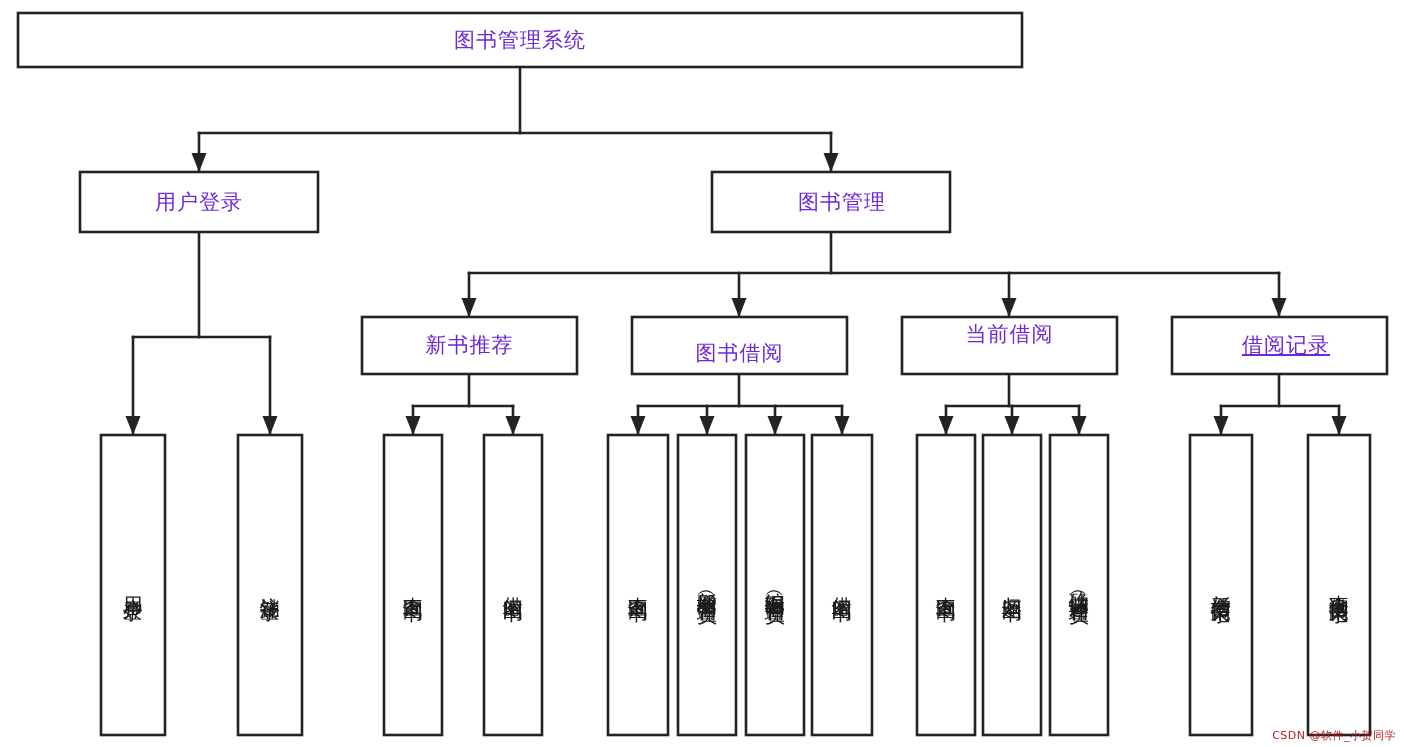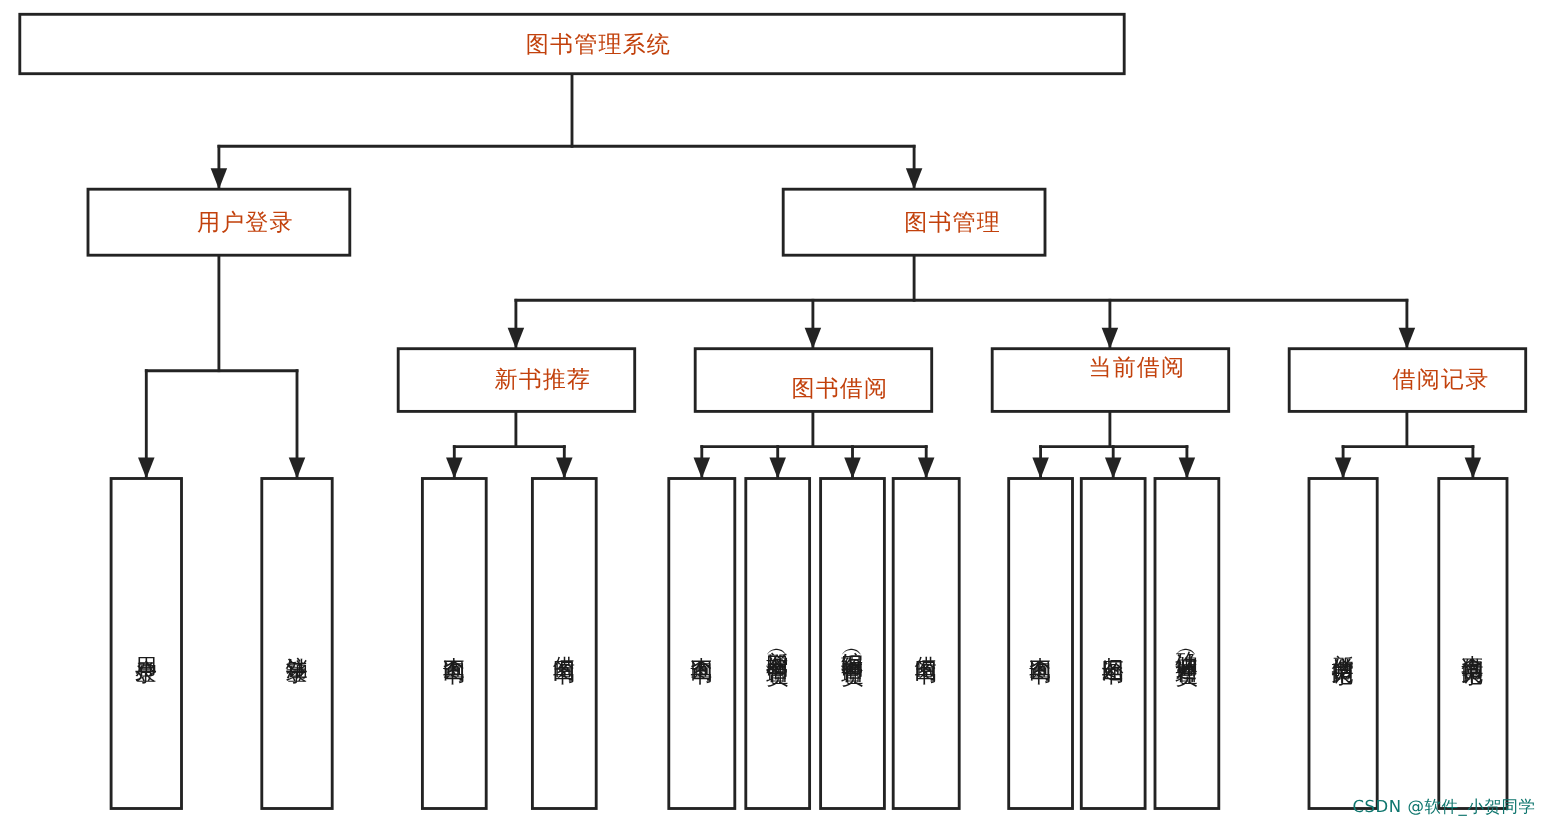--- a/index.html
+++ b/index.html
@@ -39,47 +39,46 @@
   }
   .edge-head {
     fill: #232323;
     stroke: none;
   }
   .node-label-h {
     position: absolute;
     display: flex;
     align-items: center;
     justify-content: center;
-    color: #c2410c;
+    color: #6d28d9;
     font-size: 21px;
     letter-spacing: 1px;
     line-height: 1.15;
     white-space: nowrap;
     pointer-events: none;
-    padding-left: 24px;
   }
   .node-label-v {
     position: absolute;
     display: flex;
     align-items: center;
     justify-content: center;
     color: #1b1b1b;
     font-size: 20px;
     line-height: 1.12;
     writing-mode: vertical-rl;
     text-orientation: upright;
     letter-spacing: 2px;
     pointer-events: none;
   }
   .watermark {
     position: absolute;
     right: 9px;
     bottom: 4px;
-    font-size: 15px;
-    color: #0f766e;
+    font-size: 11px;
+    color: #b91c1c;
     letter-spacing: 0.5px;
     white-space: nowrap;
     pointer-events: none;
   }
 </style>
 </head>
 <body>
 
 <div id="diagram-root">
 
@@ -162,21 +161,21 @@
       </g>
   </svg>
 
   <div id="labels-layer">
       <div class="node-label-h" style="left: 18px; top: 13px; width: 1004px; height: 54px;">图书管理系统</div>
       <div class="node-label-h" style="left: 80px; top: 172px; width: 238px; height: 60px;">用户登录</div>
       <div class="node-label-h" style="left: 712px; top: 172px; width: 260px; height: 60px;">图书管理</div>
       <div class="node-label-h" style="left: 362px; top: 317px; width: 215px; height: 57px;">新书推荐</div>
       <div class="node-label-h" style="left: 632px; top: 331px; width: 215px; height: 45px;">图书借阅</div>
       <div class="node-label-h" style="left: 902px; top: 306px; width: 215px; height: 57px;">当前借阅</div>
-      <div class="node-label-h" style="left: 1172px; top: 317px; width: 228px; height: 57px;">借阅记录</div>
+      <div class="node-label-h" style="left: 1172px; top: 317px; width: 228px; height: 57px; text-decoration: underline;">借阅记录</div>
       <div class="node-label-v" style="left: 101px; top: 435px; width: 64px; height: 300px;">用户登录</div>
       <div class="node-label-v" style="left: 238px; top: 435px; width: 64px; height: 300px;">注销登录</div>
       <div class="node-label-v" style="left: 384px; top: 435px; width: 58px; height: 300px;">查询图书</div>
       <div class="node-label-v" style="left: 484px; top: 435px; width: 58px; height: 300px;">借阅图书</div>
       <div class="node-label-v" style="left: 608px; top: 435px; width: 60px; height: 300px;">查询图书</div>
       <div class="node-label-v" style="left: 678px; top: 435px; width: 58px; height: 300px;">新增图书（管理员）</div>
       <div class="node-label-v" style="left: 746px; top: 435px; width: 58px; height: 300px;">编辑图书（管理员）</div>
       <div class="node-label-v" style="left: 812px; top: 435px; width: 60px; height: 300px;">借阅图书</div>
       <div class="node-label-v" style="left: 917px; top: 435px; width: 58px; height: 300px;">查询图书</div>
       <div class="node-label-v" style="left: 983px; top: 435px; width: 58px; height: 300px;">归还图书</div>

